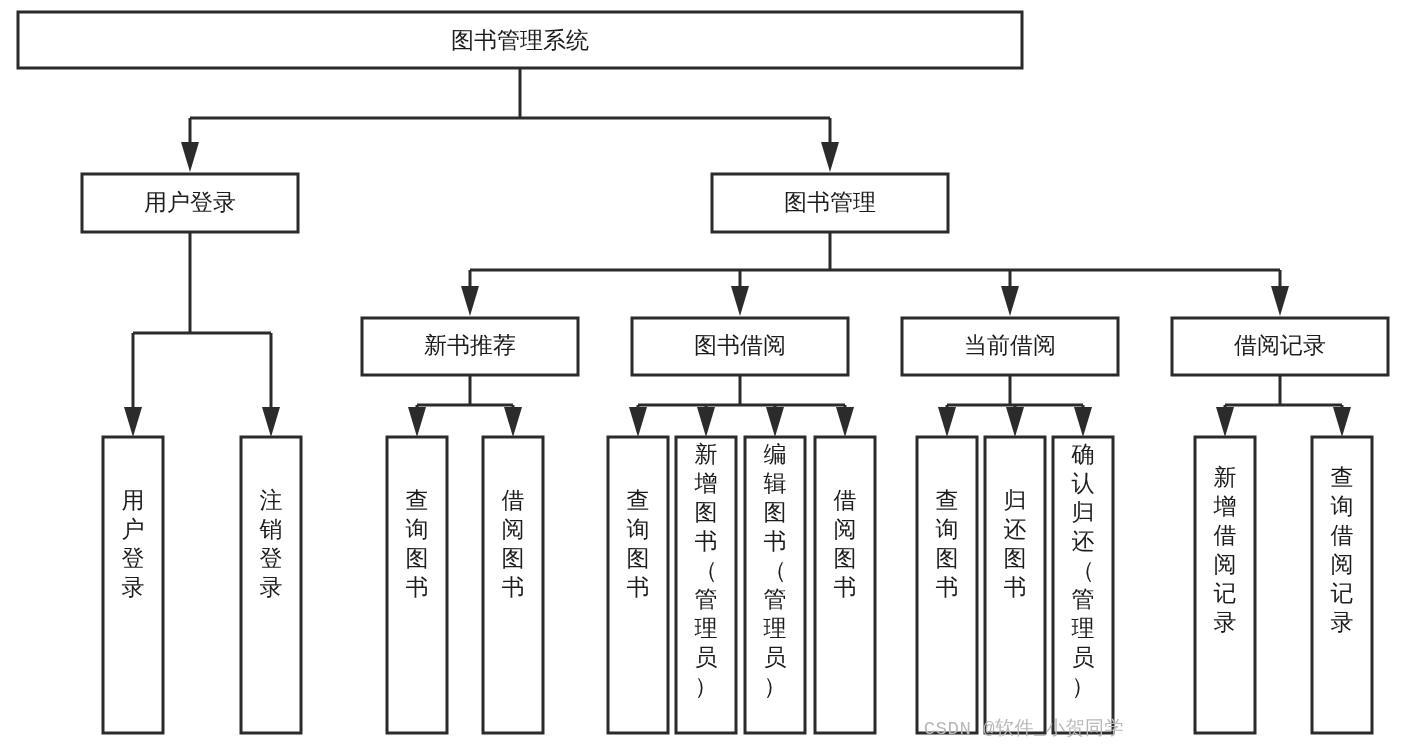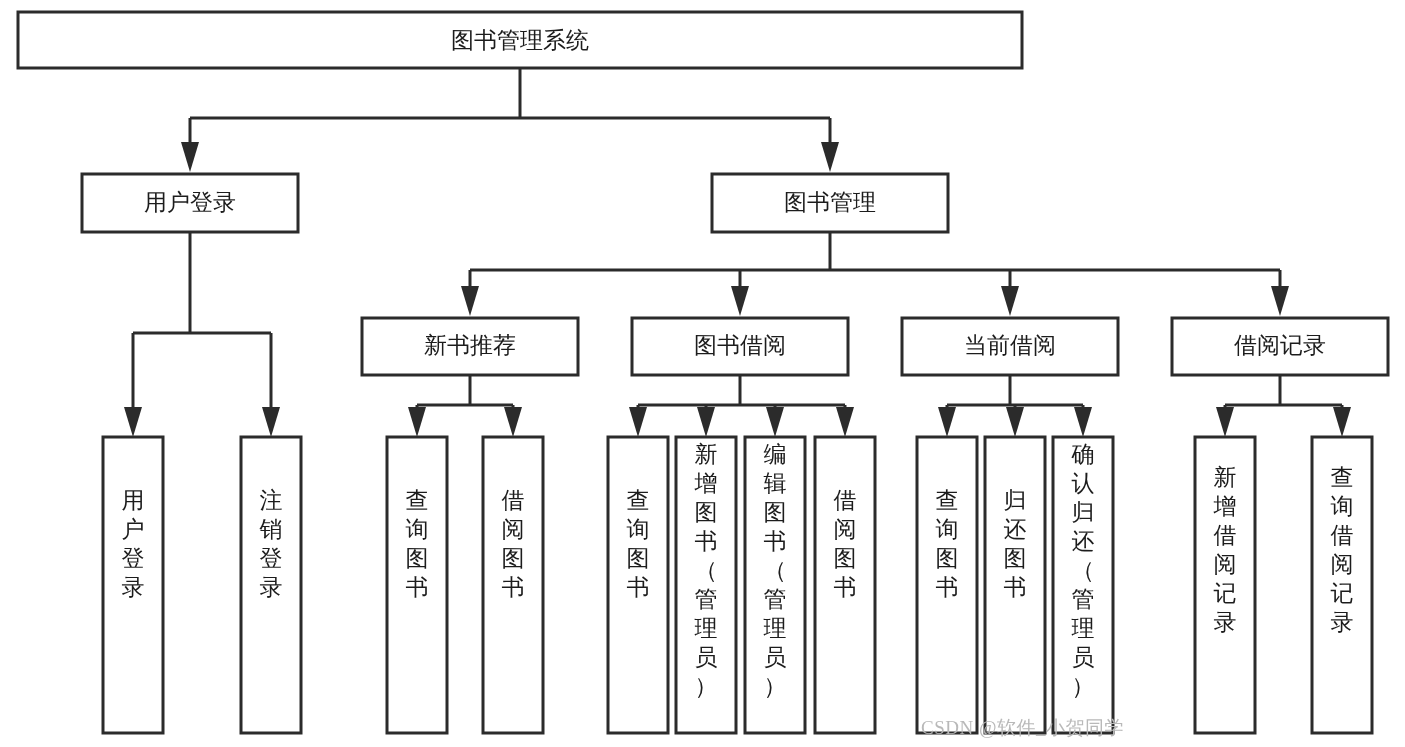--- a/index.html
+++ b/index.html
@@ -52,21 +52,21 @@
   .node-label-v {
     font-family: "Liberation Sans", "DejaVu Sans", sans-serif;
     font-size: 23px;
     fill: #1c1c1c;
     text-anchor: middle;
   }
   .watermark {
     position: absolute;
     right: 8px;
     bottom: 6px;
-    font-family: Liberation Serif, serif;
+    font-family: Liberation Mono, monospace;
     font-size: 19px;
     color: #b9b9b9;
     white-space: nowrap;
     letter-spacing: 0.5px;
     pointer-events: none;
     margin-top: 13px;
   }
 </style>
 </head>
 <body>

